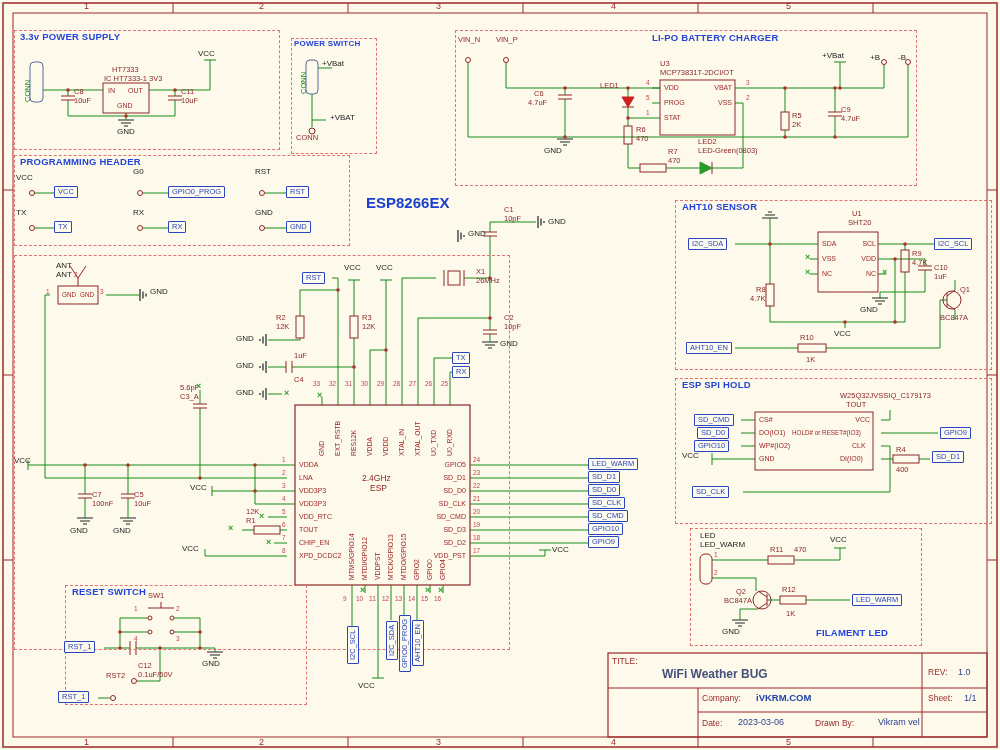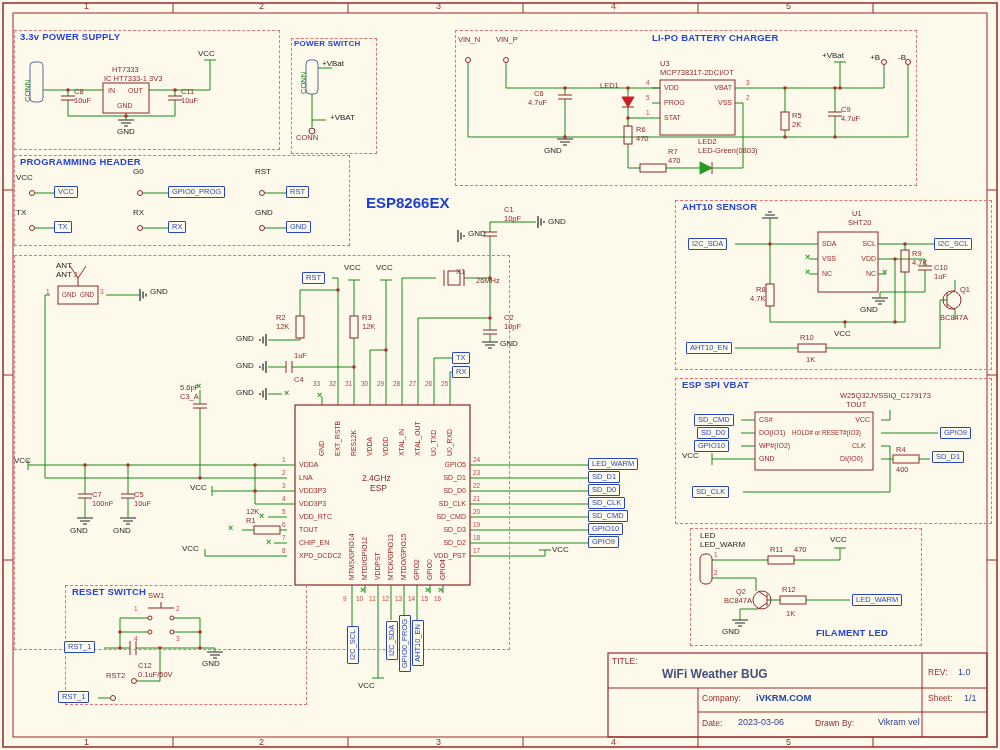--- a/index.html
+++ b/index.html
@@ -222,21 +222,21 @@
   <div class="secbox b-aht"></div>
   <div class="secbox b-fls"></div>
   <div class="secbox b-fil"></div>
 
   <span class="sectitle" style="left:20px;top:32px">3.3v POWER SUPPLY</span>
   <span class="sectitle" style="left:20px;top:157px">PROGRAMMING HEADER</span>
   <span class="sectitle small" style="left:294px;top:40px">POWER SWITCH</span>
   <span class="sectitle" style="left:652px;top:33px">LI-PO BATTERY CHARGER</span>
   <span class="sectitle" style="left:72px;top:587px">RESET SWITCH</span>
   <span class="sectitle" style="left:682px;top:202px">AHT10 SENSOR</span>
-  <span class="sectitle" style="left:682px;top:380px">ESP SPI VBAT</span>
+  <span class="sectitle" style="left:682px;top:380px">ESP SPI HOLD</span>
   <span class="sectitle" style="left:816px;top:628px">FILAMENT LED</span>
 
   <span class="bigtitle">ESP8266EX</span>
 
   <div id="ann">
       <div class="ann ruler" style="left: 84px; top: 2px;">1</div>
       <div class="ann ruler" style="left: 259px; top: 2px;">2</div>
       <div class="ann ruler" style="left: 436px; top: 2px;">3</div>
       <div class="ann ruler" style="left: 611px; top: 2px;">4</div>
       <div class="ann ruler" style="left: 786px; top: 2px;">5</div>
@@ -309,21 +309,21 @@
       <div class="ann num" style="left: 46px; top: 289px;">1</div>
       <div class="ann num" style="left: 74px; top: 272px;">2</div>
       <div class="ann num" style="left: 100px; top: 289px;">3</div>
       <div class="ann pins" style="left: 62px; top: 292px;">GND</div>
       <div class="ann pins" style="left: 80px; top: 292px;">GND</div>
       <div class="ann net" style="left: 150px; top: 288px;">GND</div>
       <div class="ann net" style="left: 468px; top: 230px;">GND</div>
       <div class="ann ref" style="left: 504px; top: 206px;">C1</div>
       <div class="ann ref" style="left: 504px; top: 215px;">10pF</div>
       <div class="ann net" style="left: 548px; top: 218px;">GND</div>
-      <div class="ann ref" style="left: 456px; top: 268px; text-align: right;">X1</div>
+      <div class="ann ref" style="left: 476px; top: 268px; text-align: right;">X1</div>
       <div class="ann ref" style="left: 476px; top: 277px; text-align: center;">26MHz</div>
       <div class="ann ref" style="left: 504px; top: 314px;">C2</div>
       <div class="ann ref" style="left: 504px; top: 323px;">10pF</div>
       <div class="ann net" style="left: 500px; top: 340px;">GND</div>
       <div class="ann flag" style="left: 302px; top: 272px;">RST</div>
       <div class="ann net" style="left: 344px; top: 264px;">VCC</div>
       <div class="ann net" style="left: 376px; top: 264px;">VCC</div>
       <div class="ann ref" style="left: 276px; top: 314px;">R2</div>
       <div class="ann ref" style="left: 276px; top: 323px;">12K</div>
       <div class="ann ref" style="left: 362px; top: 314px;">R3</div>

